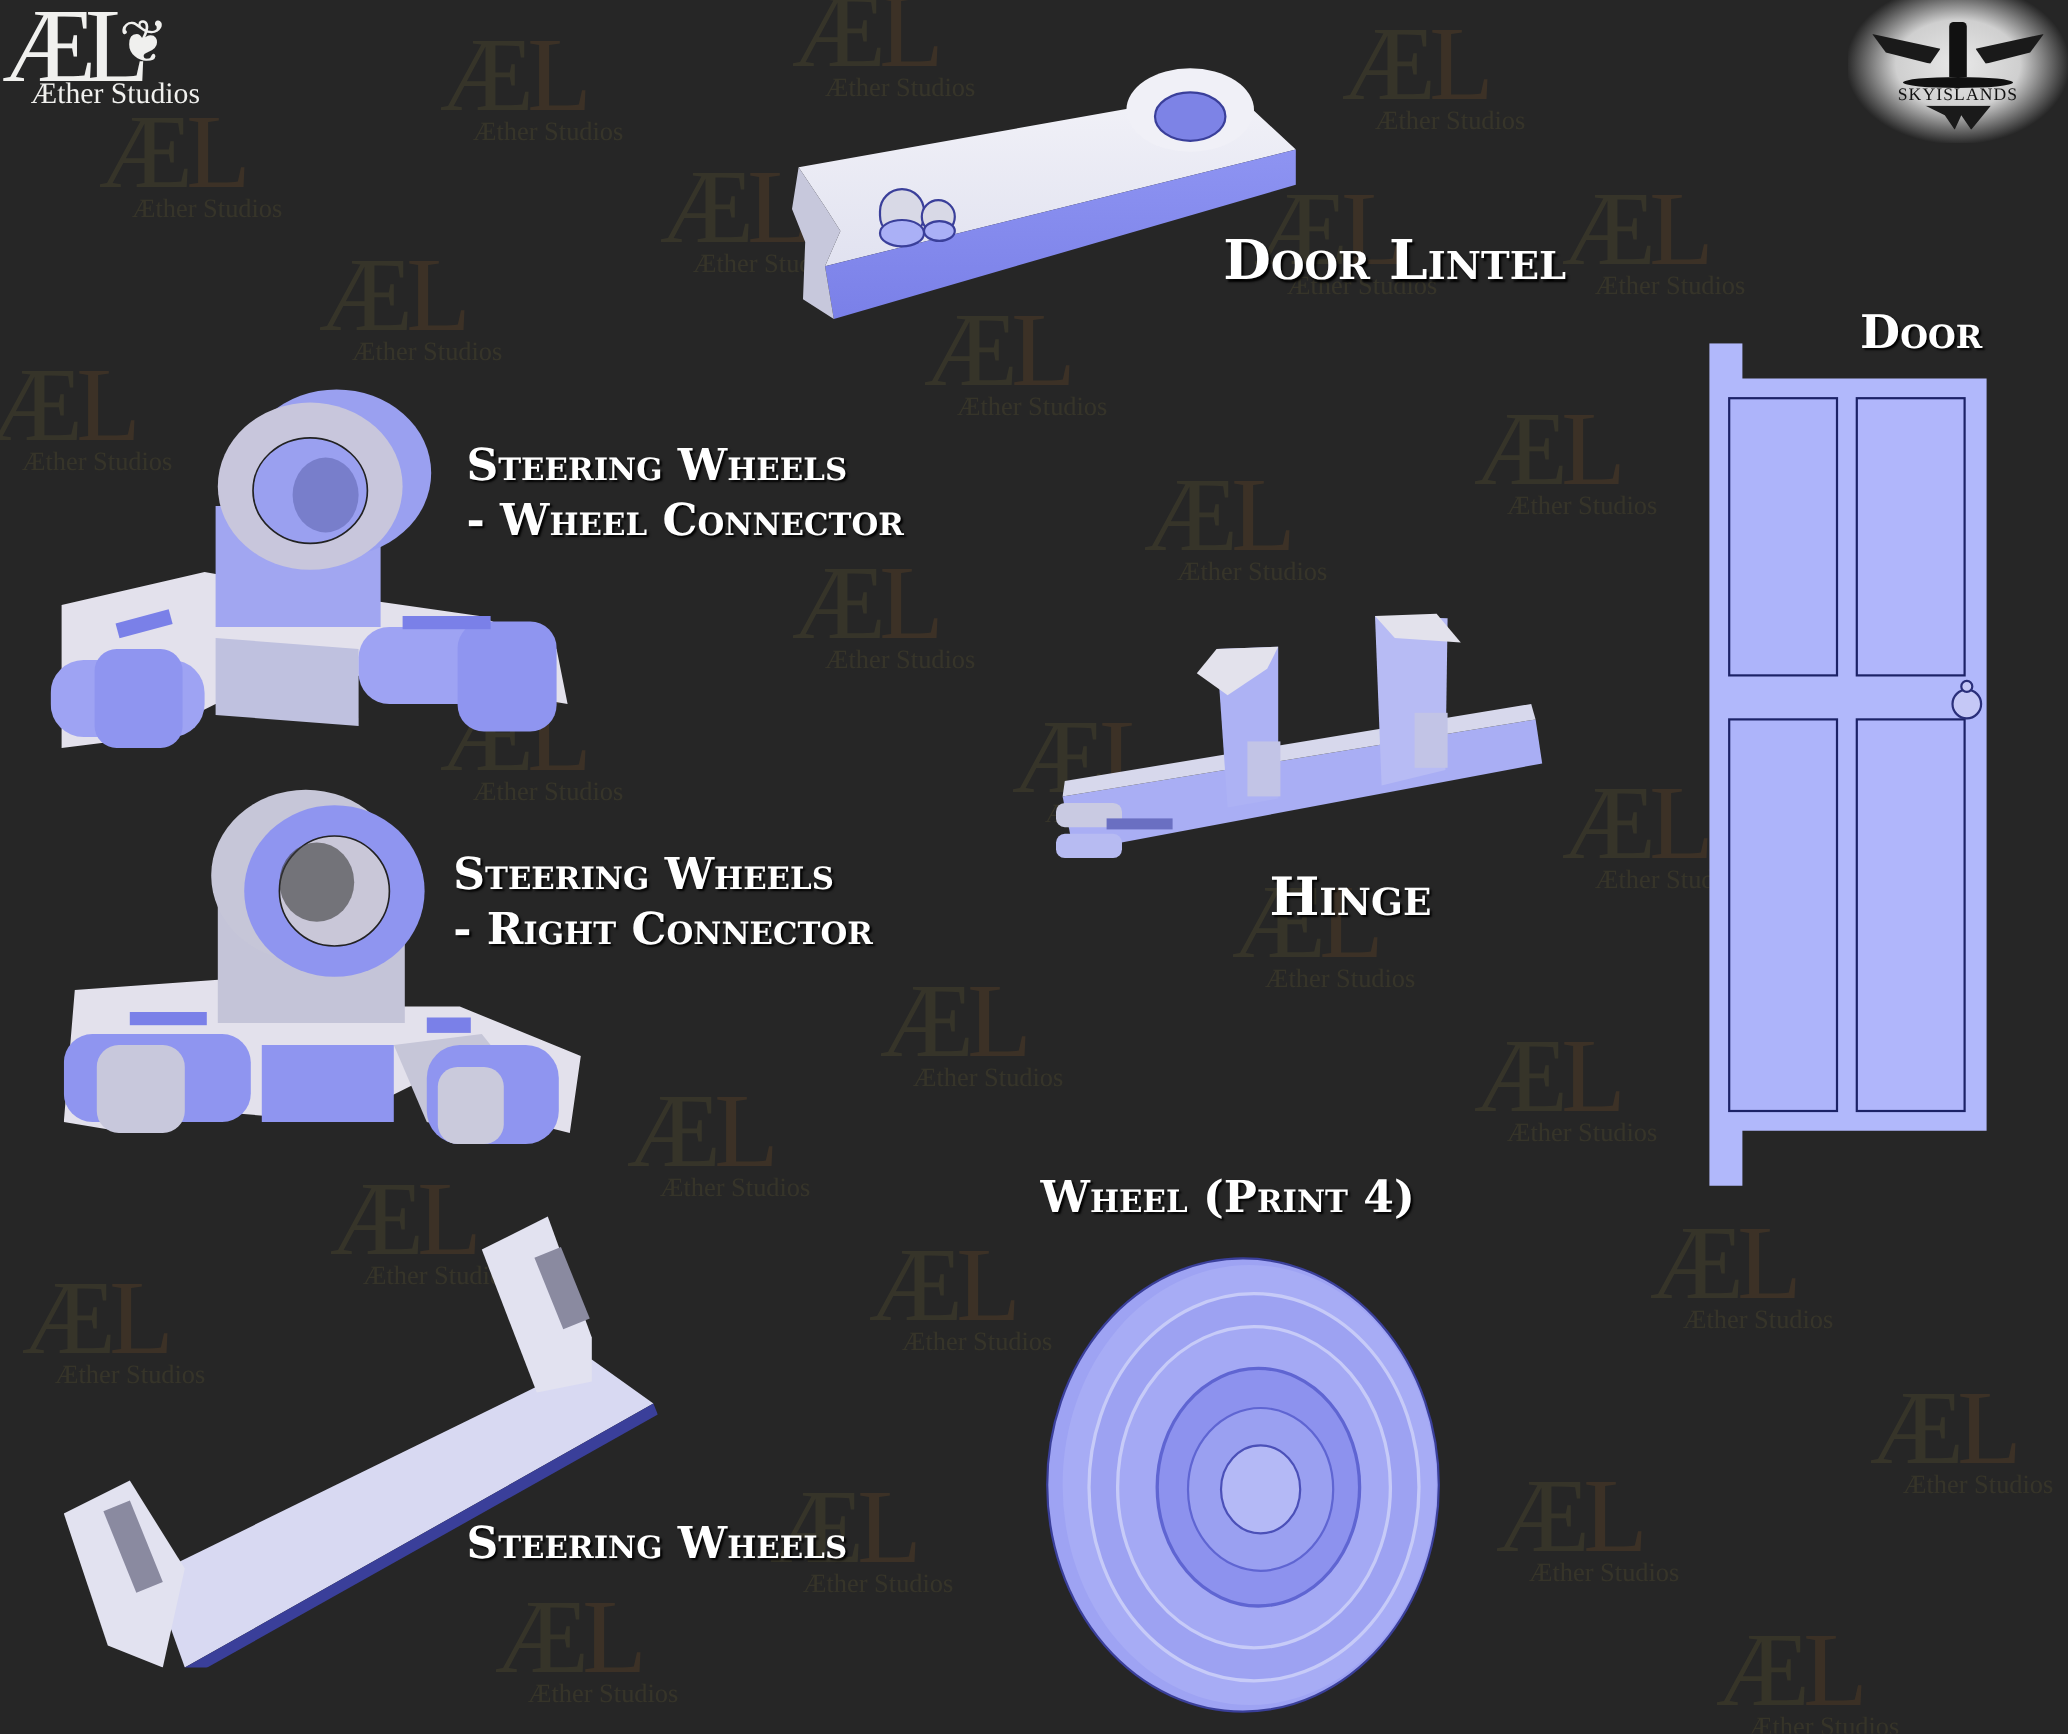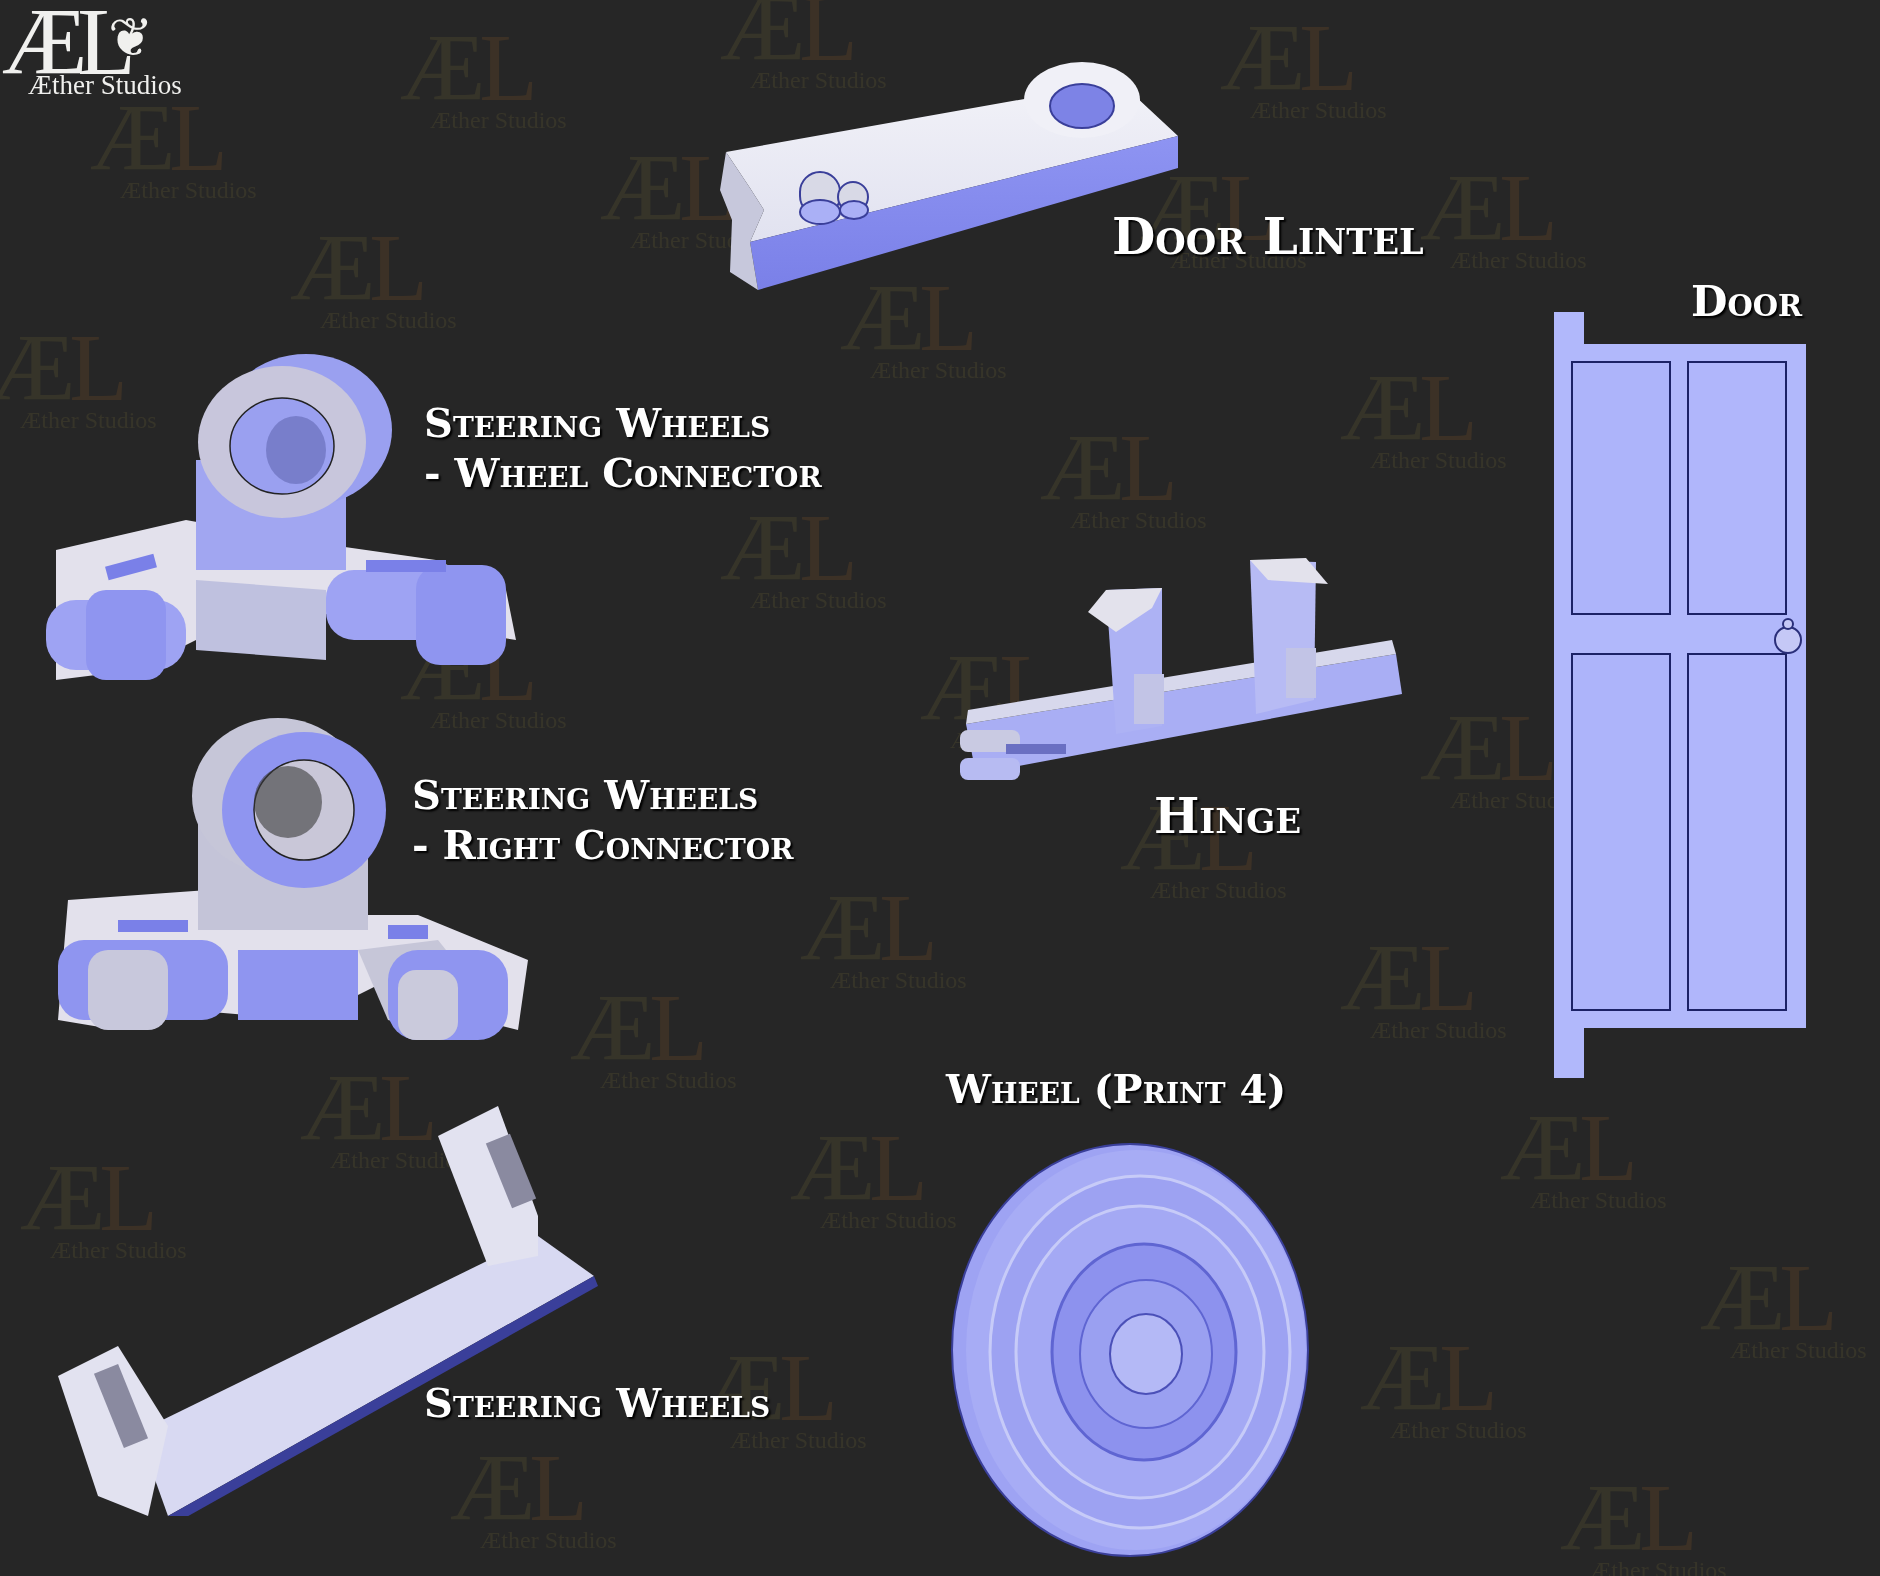--- a/index.html
+++ b/index.html
@@ -170,20 +170,28 @@
         <span class="nm">Æther Studios</span>
       </div>
   </div>
 
   <div class="logo-aether">
     <span class="big">ÆL</span>
     <span class="curl">❦</span>
     <span class="name">Æther Studios</span>
   </div>
 
+  <div class="logo-sky">
+    <div class="wing l"></div>
+    <div class="wing r"></div>
+    <div class="tower"></div>
+    <div class="ground"></div>
+    <div class="txt">SKYISLANDS</div>
+    <div class="roots"></div>
+  </div>
 
   <div class="part" style="left:720px;top:60px">
     <svg width="460" height="240" viewBox="0 0 460 240">
       <defs>
         <linearGradient id="gTop" x1="0" y1="0" x2="0" y2="1">
             <stop offset="0" stop-color="#f2f2f8"></stop>
             <stop offset="1" stop-color="#e1e2f0"></stop>
           </linearGradient>
         <linearGradient id="gSide" x1="0" y1="0" x2="0" y2="1">
             <stop offset="0" stop-color="#8e94f2"></stop>

